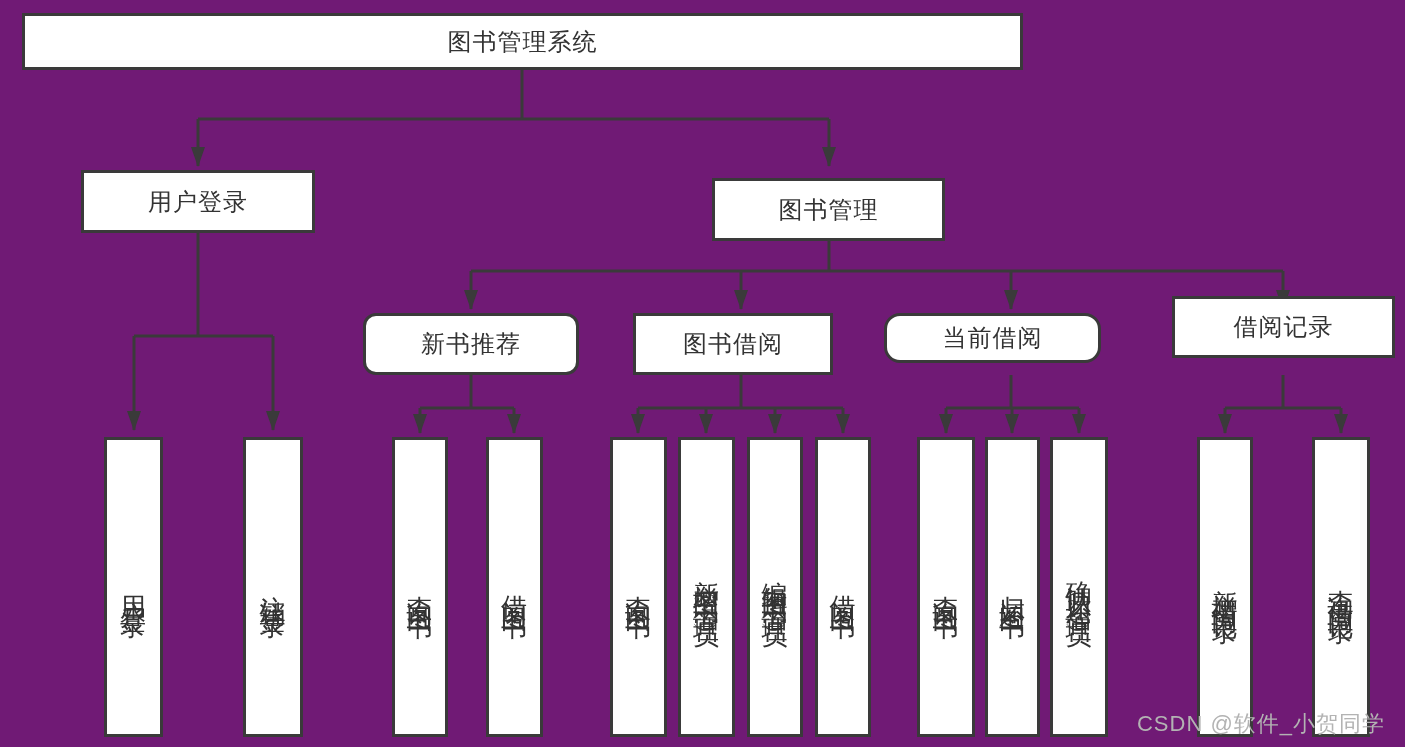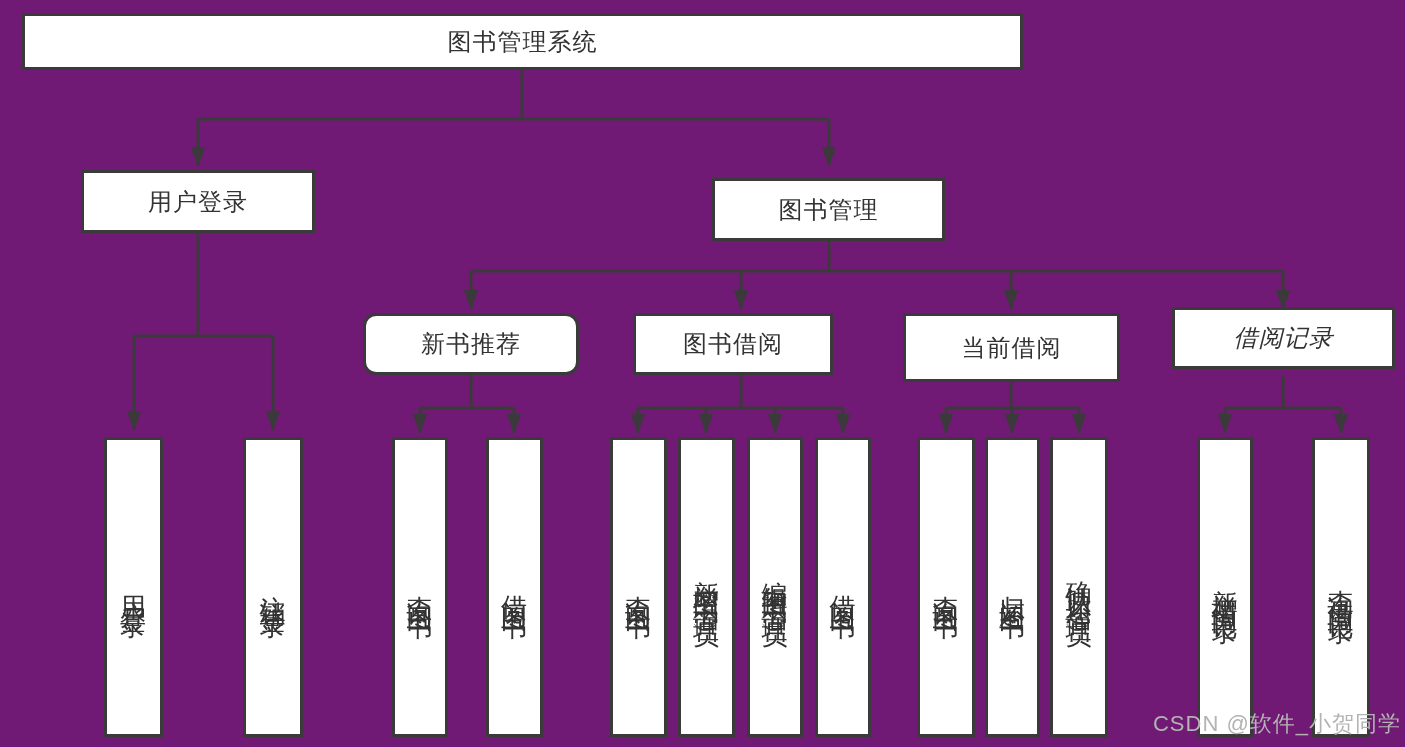--- a/index.html
+++ b/index.html
@@ -37,21 +37,21 @@
   .vlabel {
     writing-mode: vertical-rl;
     text-orientation: mixed;
     font-size: 26px;
     letter-spacing: 6px;
     color: #333333;
     line-height: 1;
   }
   .watermark {
     position: absolute;
-    right: 4px;
+    right: 20px;
     bottom: 8px;
     font-size: 22px;
     letter-spacing: 1px;
     color: #b3b3b3;
     z-index: 3;
     white-space: nowrap;
     margin-left: 44px;
   }
 </style>
 </head>
@@ -119,24 +119,24 @@
   <div class="node" style="left:712px; top:170px; width:233px; height:63px;margin-top:8px;">
     <span class="hlabel">图书管理</span>
   </div>
 
   <div class="node" style="left:363px; top:313px; width:216px; height:62px;border-radius:13px;">
     <span class="hlabel">新书推荐</span>
   </div>
   <div class="node" style="left:633px; top:313px; width:200px; height:62px;">
     <span class="hlabel">图书借阅</span>
   </div>
-  <div class="node" style="left:903px; top:313px; width:217px; height:69px;">
+  <div class="node" style="left:884px; top:313px; width:217px; height:50px;border-radius:16px;">
     <span class="hlabel">当前借阅</span>
   </div>
-  <div class="node" style="left:1172px; top:307px; width:223px; height:62px;font-style:italic;">
+  <div class="node" style="left:1172px; top:296px; width:223px; height:62px;">
     <span class="hlabel">借阅记录</span>
   </div>
 
   <div class="node" style="left:104px; top:437px; width:59px; height:300px;">
     <span class="vlabel">用户登录</span>
   </div>
   <div class="node" style="left:243px; top:437px; width:60px; height:300px;">
     <span class="vlabel">注销登录</span>
   </div>
 

